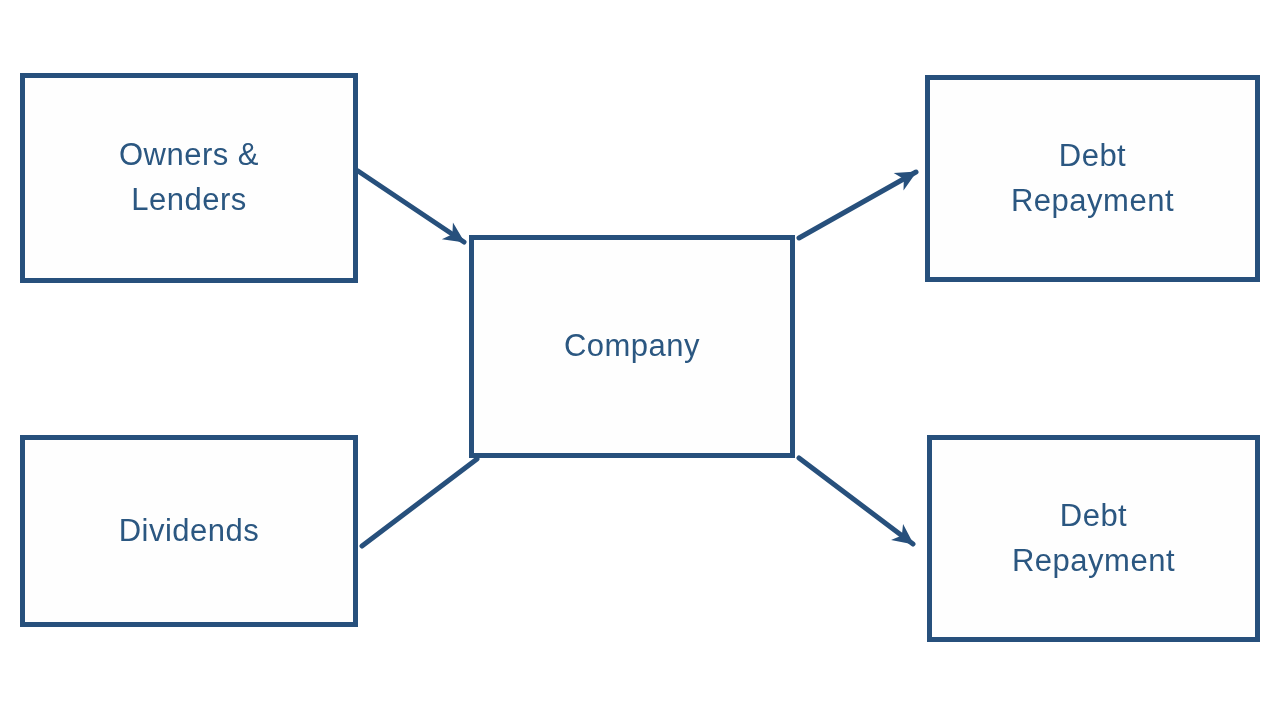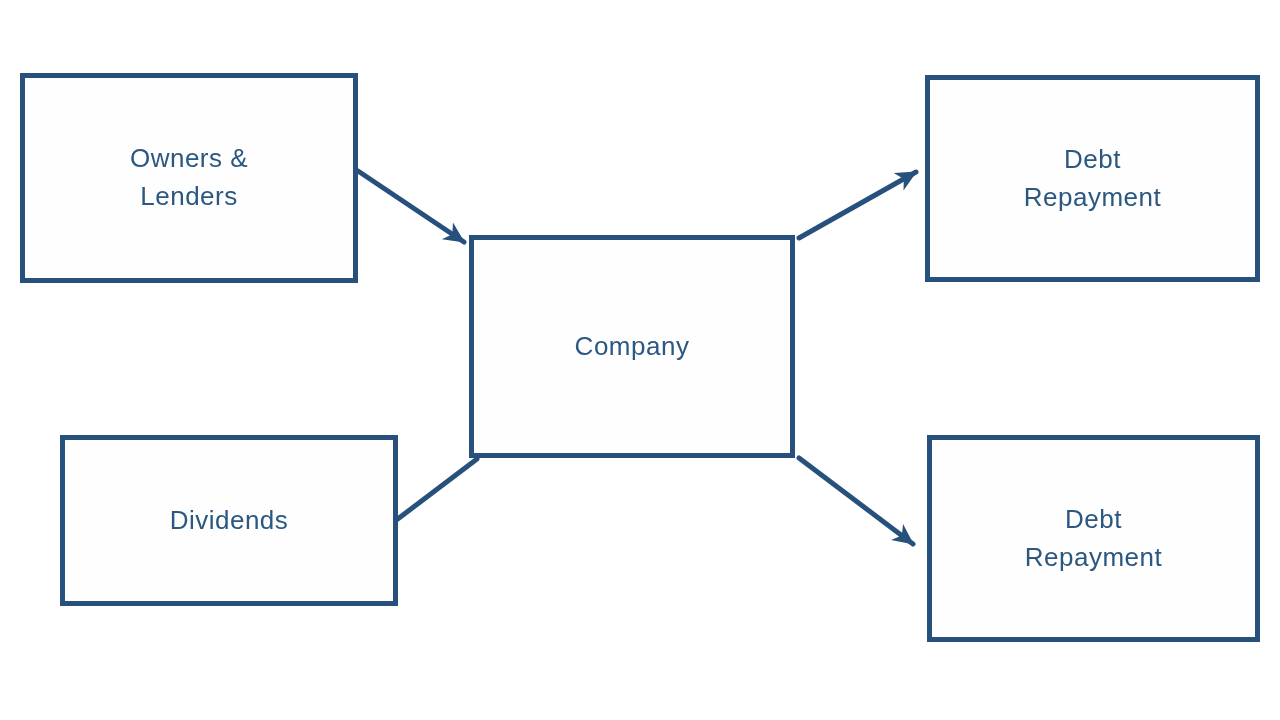--- a/index.html
+++ b/index.html
@@ -36,21 +36,21 @@
     border: 5px solid var(--line, #27507c);
     background: #fefefe;
     display: flex;
     align-items: center;
     justify-content: center;
   }
   .node-label {
     white-space: pre-line;
     text-align: center;
     color: var(--text, #2b5781);
-    font-size: 26px;
+    font-size: 31px;
     line-height: 1.45;
     letter-spacing: 0.5px;
   }
 </style>
 </head>
 <body>
 
 <div class="stage" style="--bg: #ffffff; --line: #27507c; --text: #2b5781;">
   <svg class="connector-layer" width="1280" height="720" viewBox="0 0 1280 720" xmlns="http://www.w3.org/2000/svg">
     <defs>
@@ -60,21 +60,21 @@
     </defs>
   <line x1="358" y1="171" x2="464" y2="242" marker-end="url(#arrowhead)"></line>
       <line x1="362" y1="546" x2="477" y2="459"></line>
       <line x1="799" y1="238" x2="916" y2="172" marker-end="url(#arrowhead)"></line>
       <line x1="799" y1="458" x2="913" y2="544" marker-end="url(#arrowhead)"></line>
     </svg>
 <div class="node" style="left: 20px; top: 73px; width: 338px; height: 210px;">
       <div class="node-label">Owners &amp;
 Lenders</div>
     </div>
-    <div class="node" style="left: 20px; top: 435px; width: 338px; height: 171px; margin-left: 40px;">
+    <div class="node" style="left: 20px; top: 435px; width: 338px; height: 192px;">
       <div class="node-label">Dividends</div>
     </div>
     <div class="node" style="left: 469px; top: 235px; width: 326px; height: 223px;">
       <div class="node-label">Company</div>
     </div>
     <div class="node" style="left: 925px; top: 75px; width: 335px; height: 207px;">
       <div class="node-label">Debt
 Repayment</div>
     </div>
     <div class="node" style="left: 927px; top: 435px; width: 333px; height: 207px;">

